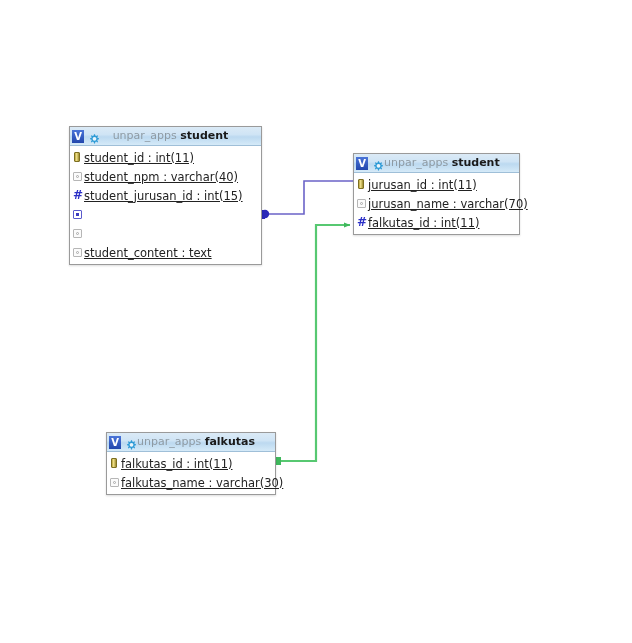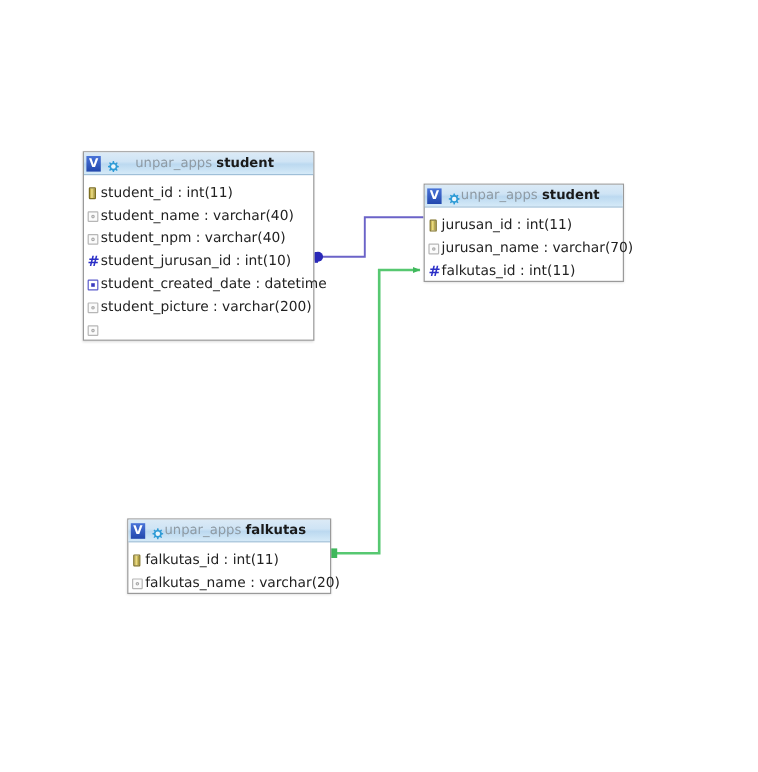--- a/index.html
+++ b/index.html
@@ -97,26 +97,27 @@
     flex: 0 0 auto;
     position: relative;
   }
 
   
   .er-rows {
     padding: 2px 0 2px 0;
   }
   .er-row {
     display: flex;
-    align-items: flex-end;
+    align-items: center;
     height: 19px;
     padding-left: 3px;
     font-size: 11.5px;
     color: #222222;
     white-space: nowrap;
+    text-decoration: underline;
   }
   .row-label {
     line-height: 14px;
   }
 
   
   .fi {
     width: 9px;
     height: 11px;
     margin-right: 2px;
@@ -225,40 +226,35 @@
         <span class="hdr-schema">unpar_apps</span><span>&nbsp;</span><span class="hdr-name">student</span>
       </div>
     </div>
     <div class="er-rows">
       <div class="er-row">
         <span class="fi fi-key"></span>
         <span class="row-label">student_id : int(11)</span>
       </div>
       <div class="er-row">
         <span class="fi fi-col"></span>
-        <span class="row-label">student_name : varchar(40)</span>
-      </div>
-      <div class="er-row">
-        <span class="fi fi-col"></span>
         <span class="row-label">student_npm : varchar(40)</span>
       </div>
       <div class="er-row">
         <span class="fi fi-idx"></span>
-        <span class="row-label">student_jurusan_id : int(10)</span>
+        <span class="row-label">student_jurusan_id : int(15)</span>
       </div>
       <div class="er-row">
         <span class="fi fi-date"></span>
-        <span class="row-label">student_created_date : datetime</span>
-      </div>
-      <div class="er-row">
-        <span class="fi fi-col"></span>
-        <span class="row-label">student_picture : varchar(200)</span>
-      </div>
-      <div class="er-row">
-        <span class="fi fi-col"></span>
+      </div>
+      <div class="er-row">
+        <span class="fi fi-col"></span>
+      </div>
+      <div class="er-row">
+        <span class="fi fi-col"></span>
+        <span class="row-label">student_content : text</span>
       </div>
     </div>
   </div>
 
   <div class="er-table" style="left:353px; top:153px; width:167px;">
     <div class="er-header">
       <div class="icon-v">V</div>
       <div class="icon-gear">
         <svg viewBox="0 0 12 12" width="12" height="12">
           <path d="M6 1.2 L7 1.2 L7.3 2.6 L8.3 3 L9.4 2.2 L10.1 2.9 L9.3 4 L9.7 5 L11 5.3 L11 6.3
@@ -304,18 +300,18 @@
         <span class="hdr-schema">unpar_apps</span><span>&nbsp;</span><span class="hdr-name">falkutas</span>
       </div>
     </div>
     <div class="er-rows">
       <div class="er-row">
         <span class="fi fi-key"></span>
         <span class="row-label">falkutas_id : int(11)</span>
       </div>
       <div class="er-row">
         <span class="fi fi-col"></span>
-        <span class="row-label">falkutas_name : varchar(20)</span>
+        <span class="row-label">falkutas_name : varchar(30)</span>
       </div>
     </div>
   </div>
 
 </div>
 
 </body></html>

